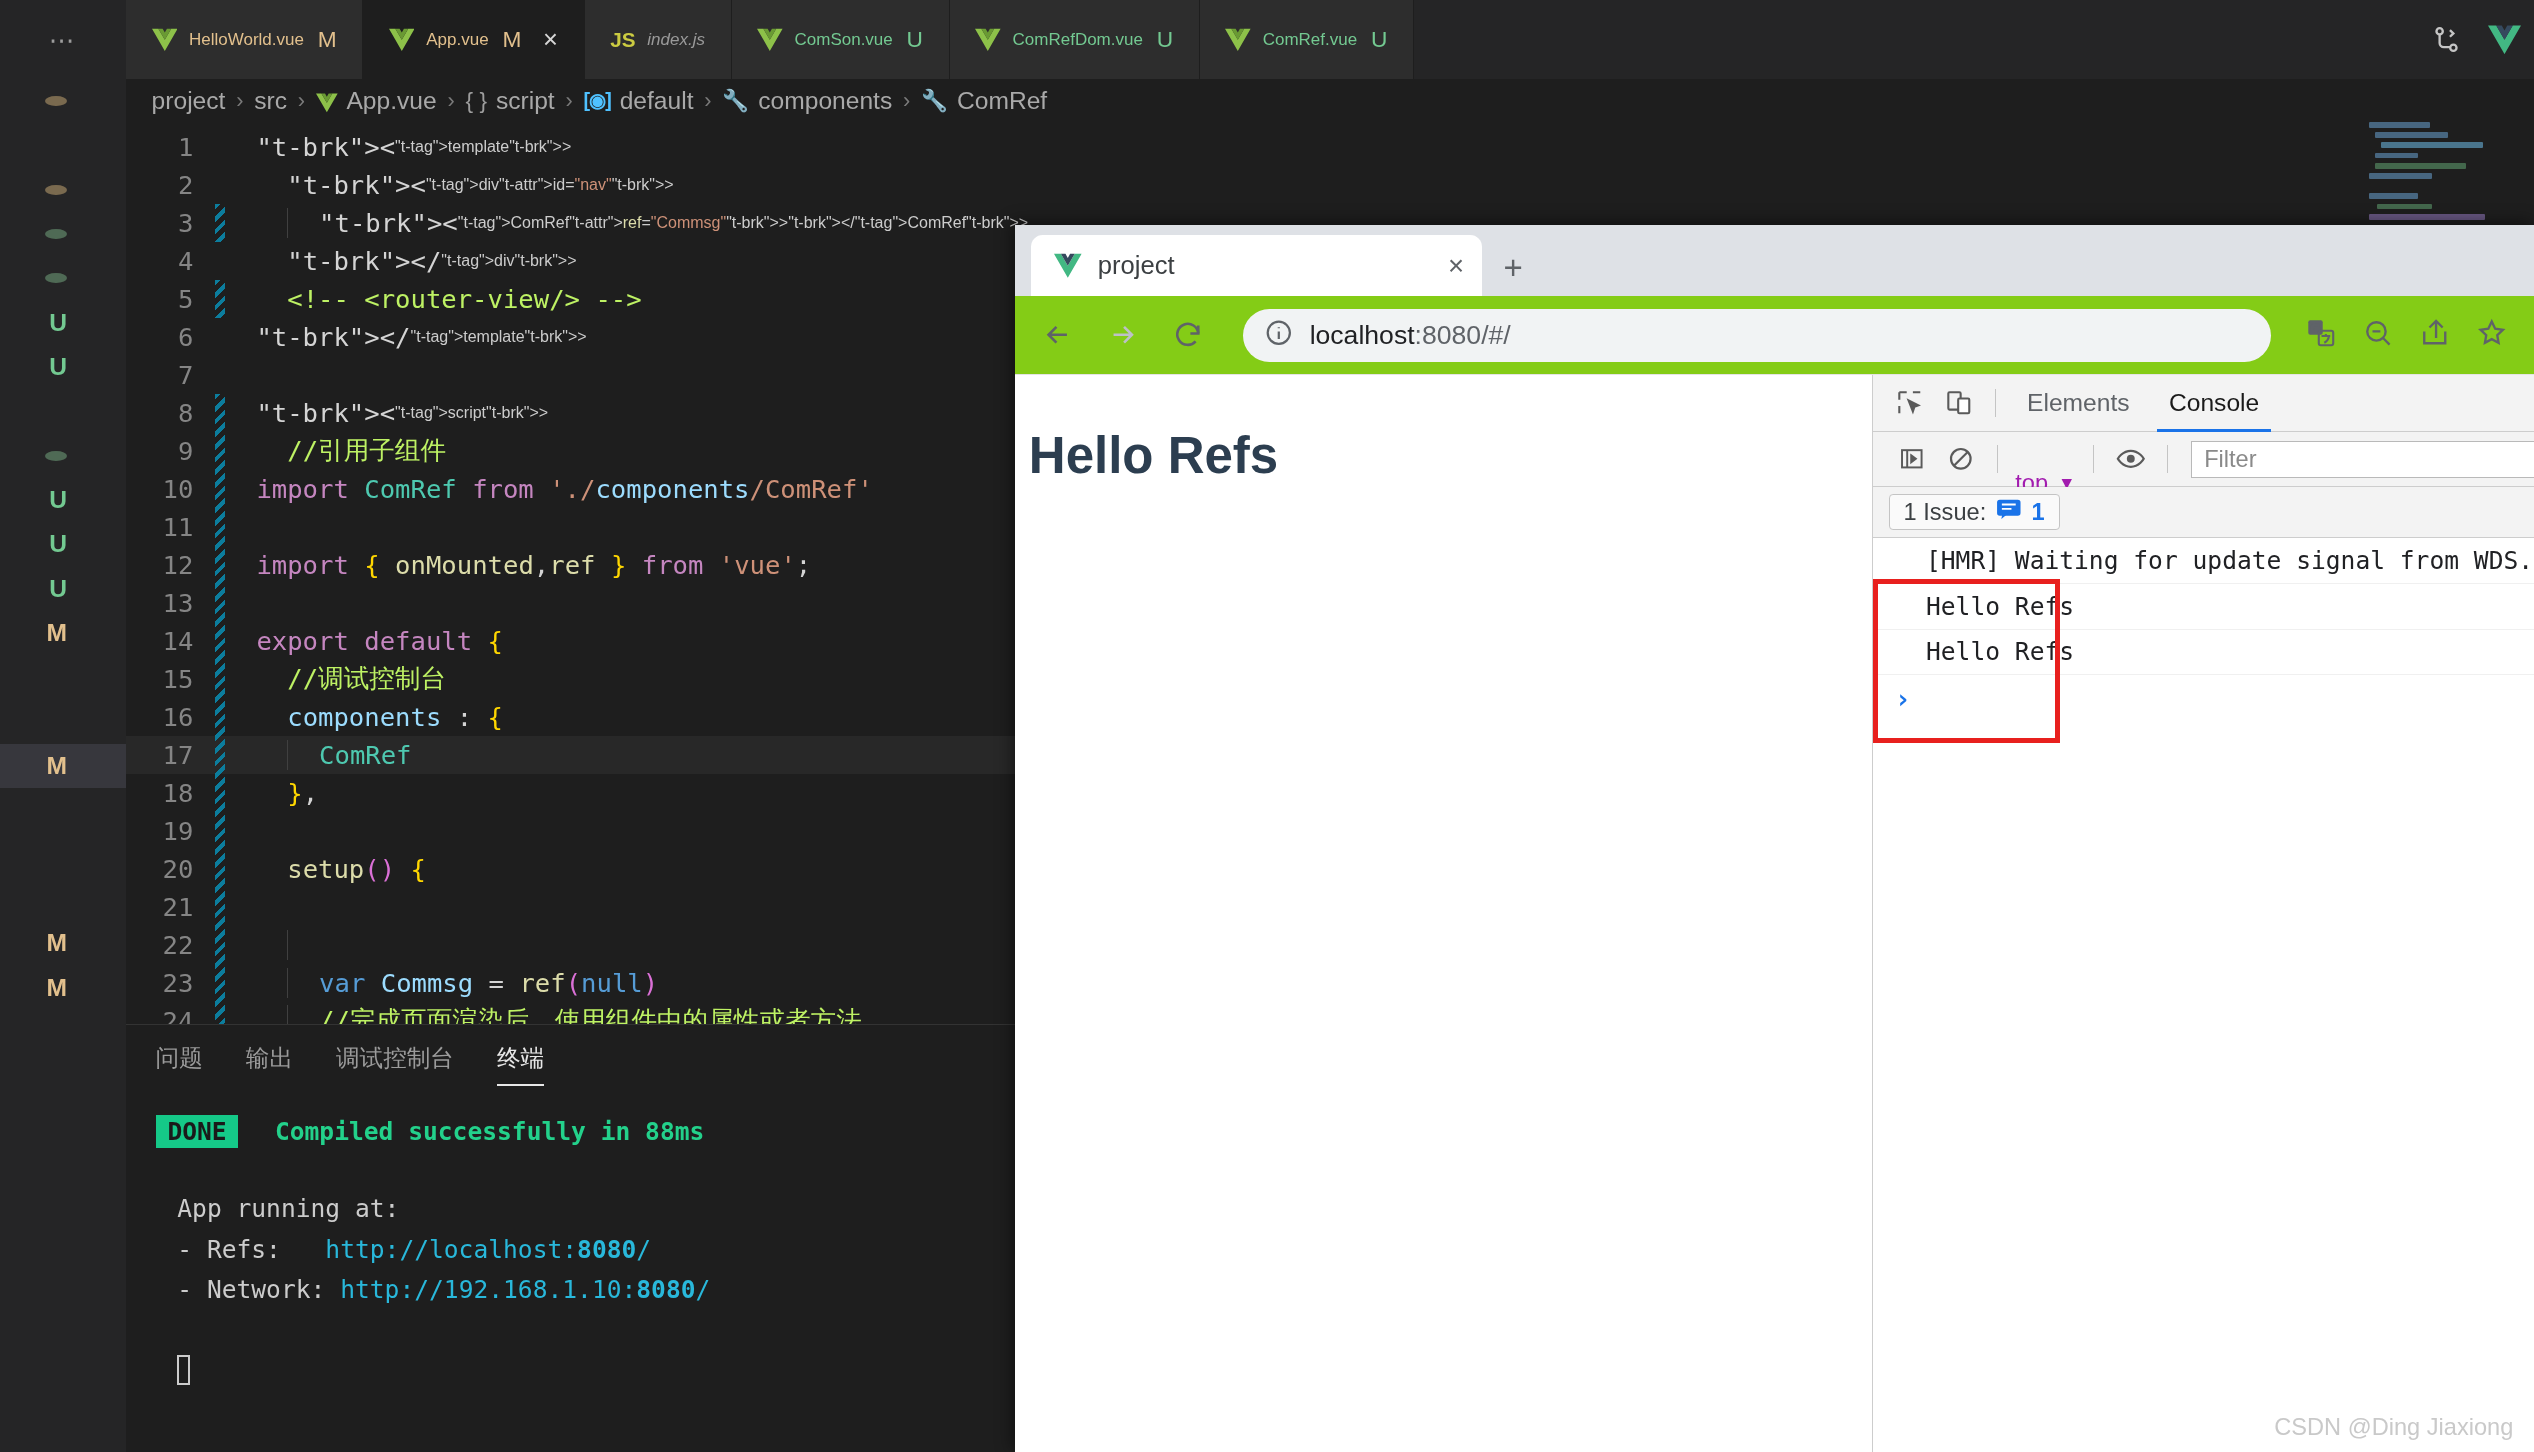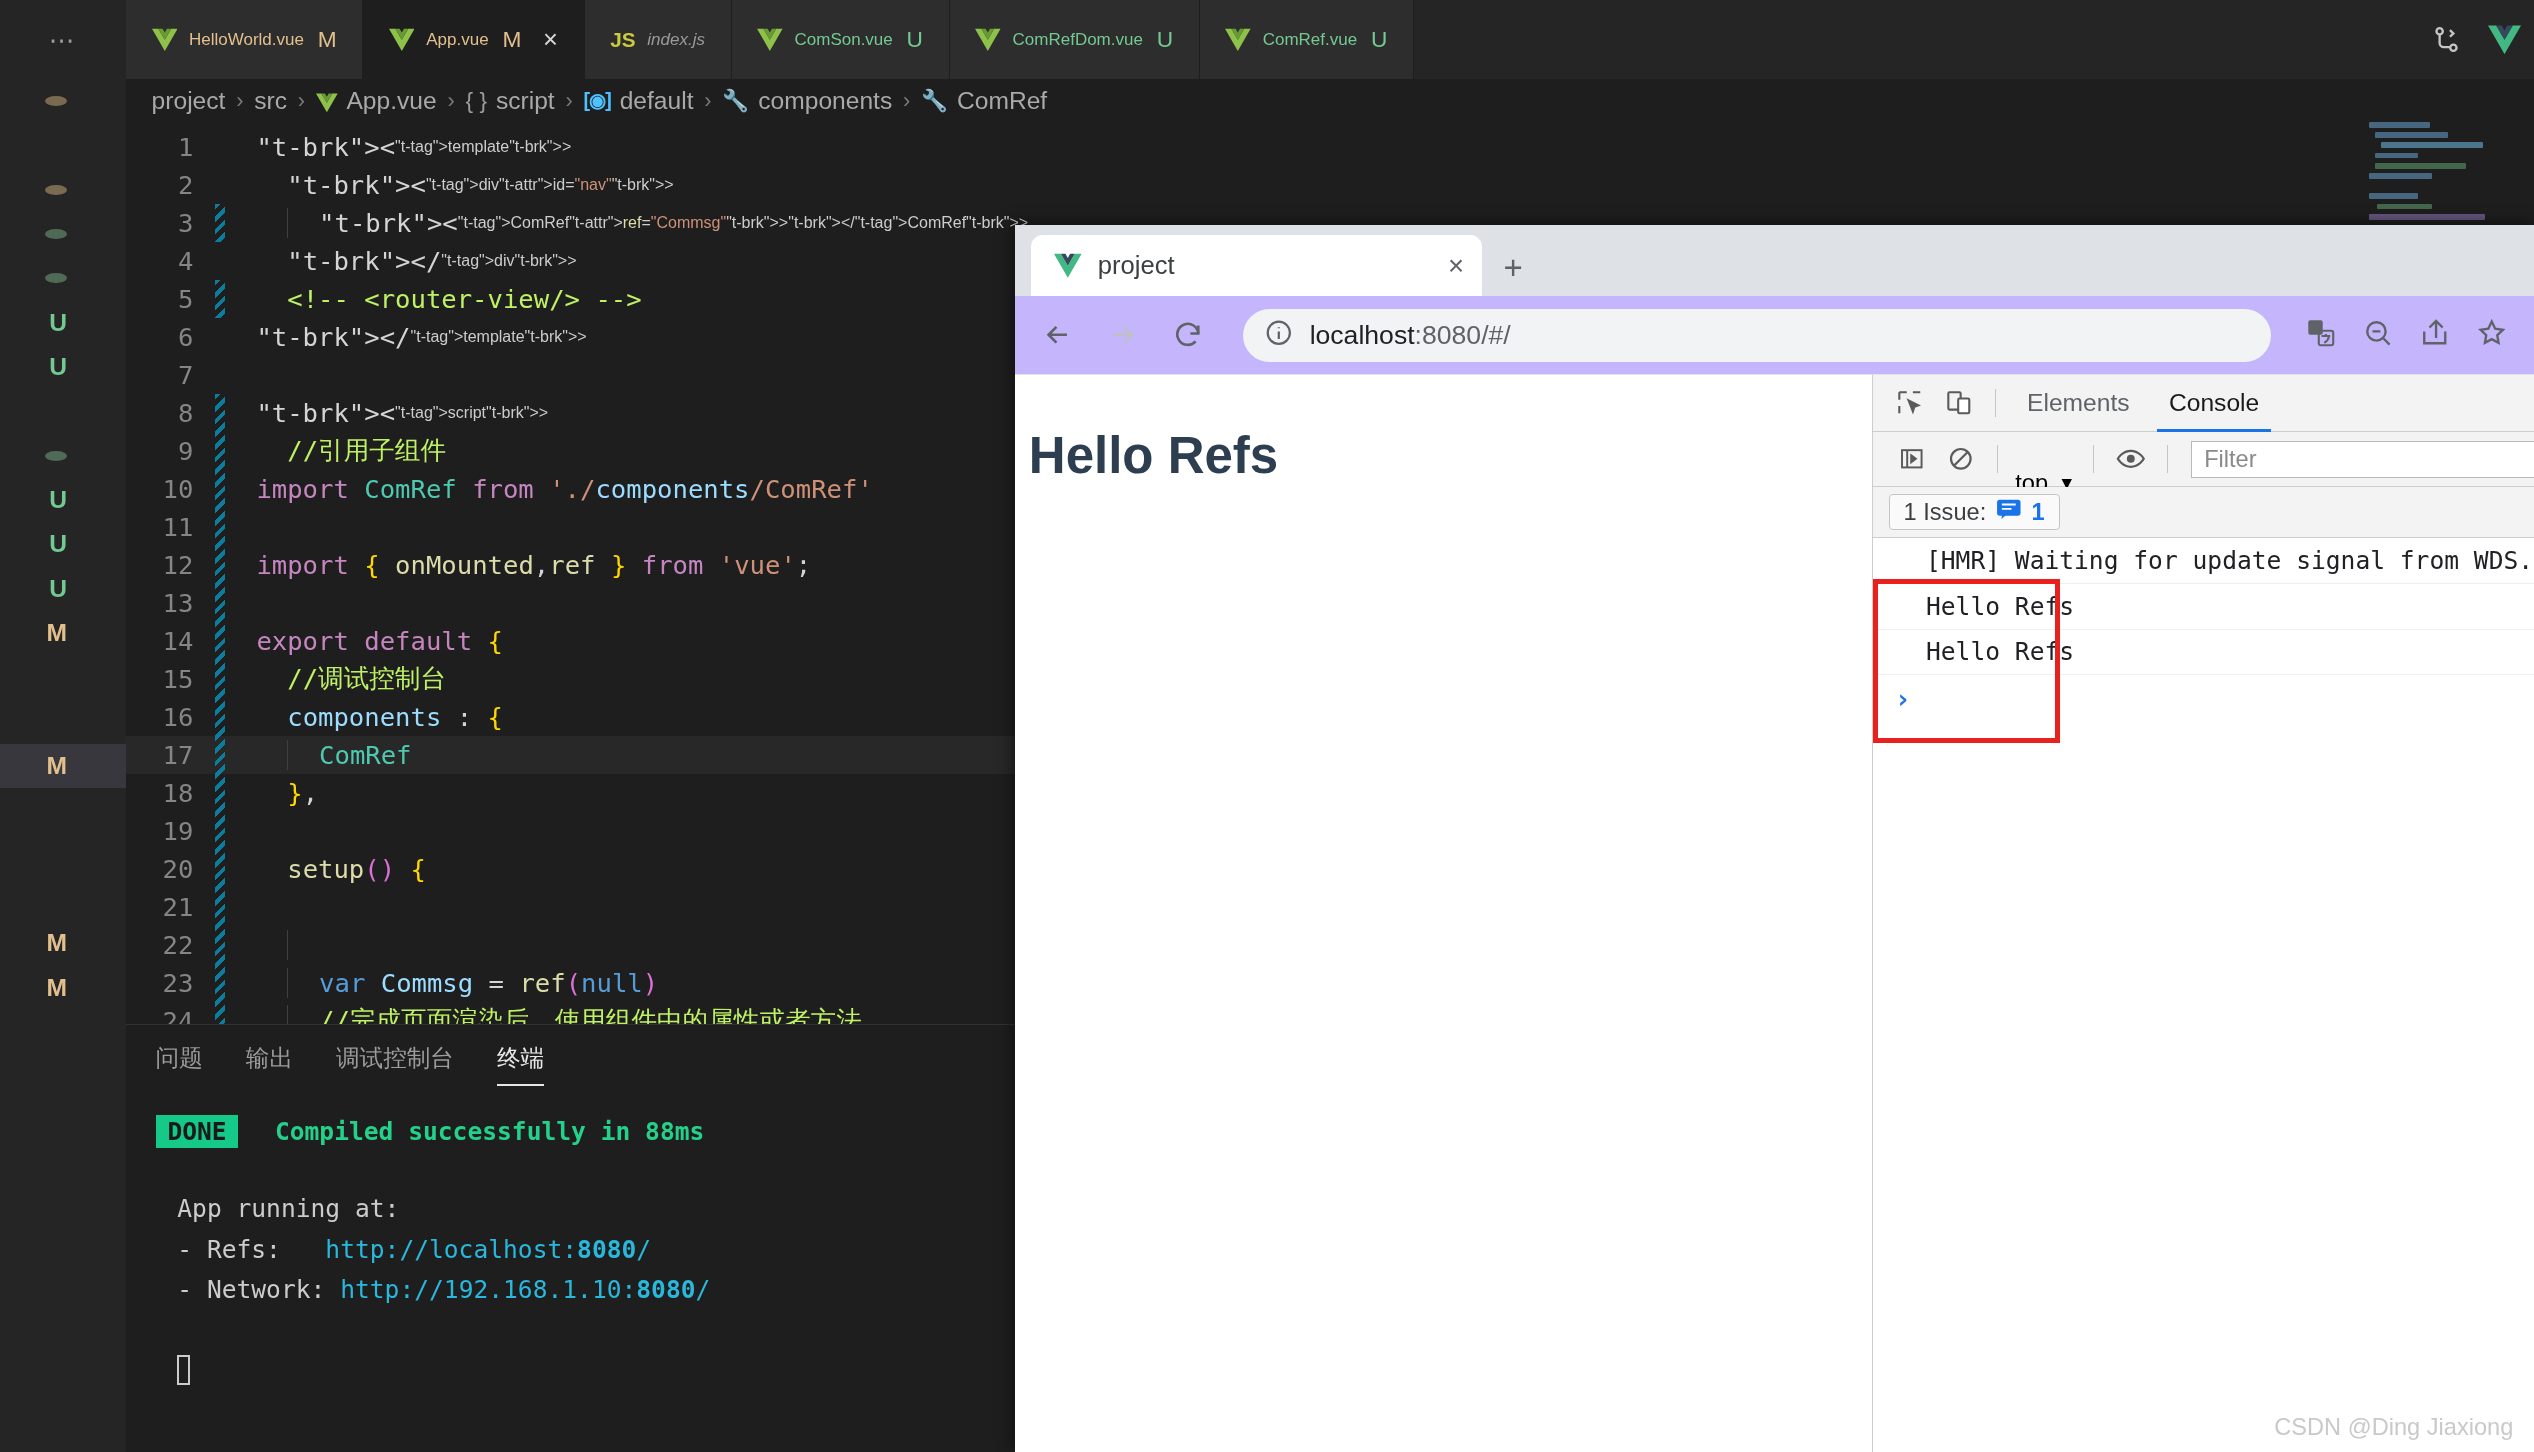--- a/index.html
+++ b/index.html
@@ -165,21 +165,21 @@
     padding: 0 17.7px 0 23.6px; gap: 15.8px;
   }
   .chrome-tab .vicon { width: 27.6px; height: 25.6px; flex: none; }
   .chrome-tab-title { font-size: 25.6px; color: #3c4043; flex: 1; }
   .chrome-tab-close { font-size: 27.6px; color: #5f6368; }
   .chrome-newtab {
     margin-left: 21.7px; margin-bottom: 11.8px; font-size: 33px; color: #5f6368;
     line-height: 1;
   }
   .chrome-toolbar {
-    height: 79px; background: #c4b5fd; display: flex; align-items: center;
+    height: 79px; background: #84cc16; display: flex; align-items: center;
     padding: 0 21.7px; gap: 21.7px; border-bottom: 1px solid #e4e4e4;
   }
   .nav-btn { width: 43px; height: 43px; display: flex; align-items: center; justify-content: center; color: #5f6368; }
   .nav-btn.dim { color: #bdc1c6; }
   .omnibox {
     flex: 1; height: 53px; background: #f1f3f4; border-radius: 26.6px;
     display: flex; align-items: center; gap: 15.8px; padding: 0 21.7px; margin: 0 11.8px;
   }
   .omni-url { font-size: 26.6px; color: #202124; }
   .omni-url .dim { color: #5f6368; }
@@ -212,21 +212,21 @@
   }
   .dt-tab.active { color: #1a1a1a; }
   .dt-tab.active::after {
     content: ""; position: absolute; left: 7.9px; right: 7.9px; bottom: 0;
     height: 3px; background: #1a73e8;
   }
   .dt-toolbar {
     height: 55px; background: #f3f3f3; border-bottom: 1px solid #cdcdcd;
     display: flex; align-items: center; padding-left: 13.8px; gap: 0;
   }
-  .dt-ctx { font-size: 23.6px; color: #000000; display: flex; align-items: center; gap: 9.9px; padding: 0 5.9px; margin-top: 48px; }
+  .dt-ctx { font-size: 23.6px; color: #a21caf; display: flex; align-items: center; gap: 9.9px; padding: 0 5.9px; margin-top: 48px; }
   .dt-filter {
     margin-left: 11.8px; flex: 1; height: 37px; border: 1px solid #b9b9b9;
     background: #fff; font-size: 23.6px; color: #8a8a8a; display: flex;
     align-items: center; padding: 0 11.8px;
   }
   .dt-issuebar {
     height: 51px; background: #f3f3f3; border-bottom: 1px solid #cdcdcd;
     display: flex; align-items: center; padding-left: 15.8px;
   }
   .issue-chip {

